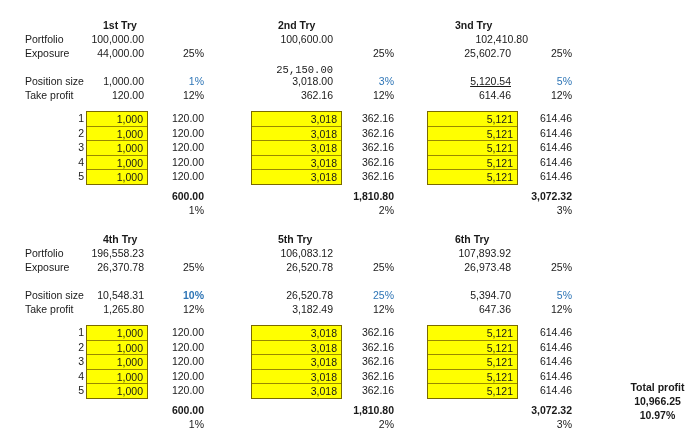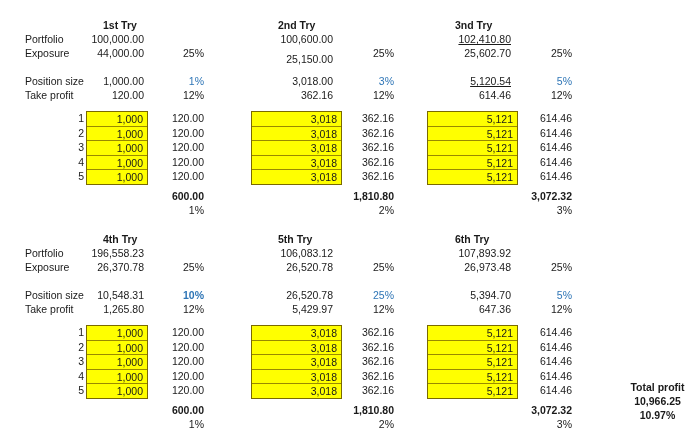--- a/index.html
+++ b/index.html
@@ -49,21 +49,21 @@
       <div class="t r" style="left: 94px; width: 110px; top: 125.6px;">120.00</div>
       <div class="t r" style="left: 94px; width: 110px; top: 140.2px;">120.00</div>
       <div class="t r" style="left: 94px; width: 110px; top: 154.8px;">120.00</div>
       <div class="t r" style="left: 94px; width: 110px; top: 169.4px;">120.00</div>
       <div class="t r b" style="left: 94px; width: 110px; top: 189px;">600.00</div>
       <div class="t r" style="left: 94px; width: 110px; top: 203px;">1%</div>
     </div>
     <div style="position: absolute; left: 0px; top: 0px; width: 0px; height: 0px;">
       <div class="t b" style="left: 278px; top: 18px;">2nd Try</div>
       <div class="t r" style="left: 223px; width: 110px; top: 32px;">100,600.00</div>
-      <div class="t r" style="left: 223px; width: 110px; top: 52px;">25,150.00</div>
+      <div class="t r" style="left: 223px; width: 110px; top: 63px; font-family: Liberation Mono, monospace;">25,150.00</div>
       <div class="t r" style="left: 284px; width: 110px; top: 46px;">25%</div>
       <div class="t r" style="left: 223px; width: 110px; top: 74px;">3,018.00</div>
       <div class="t r blue" style="left: 284px; width: 110px; top: 74px;">3%</div>
       <div class="t r" style="left: 223px; width: 110px; top: 88px;">362.16</div>
       <div class="t r" style="left: 284px; width: 110px; top: 88px;">12%</div>
       <div class="box" style="left: 251px; top: 111px; width: 91px; height: 74px;">
         <div class="cell" style="top: 0px;">3,018</div>
         <div class="cell" style="top: 14.6px;">3,018</div>
         <div class="cell" style="top: 29.2px;">3,018</div>
         <div class="cell" style="top: 43.8px;">3,018</div>
@@ -72,21 +72,21 @@
       <div class="t r" style="left: 284px; width: 110px; top: 111px;">362.16</div>
       <div class="t r" style="left: 284px; width: 110px; top: 125.6px;">362.16</div>
       <div class="t r" style="left: 284px; width: 110px; top: 140.2px;">362.16</div>
       <div class="t r" style="left: 284px; width: 110px; top: 154.8px;">362.16</div>
       <div class="t r" style="left: 284px; width: 110px; top: 169.4px;">362.16</div>
       <div class="t r b" style="left: 284px; width: 110px; top: 189px;">1,810.80</div>
       <div class="t r" style="left: 284px; width: 110px; top: 203px;">2%</div>
     </div>
     <div style="position: absolute; left: 0px; top: 0px; width: 0px; height: 0px;">
       <div class="t b" style="left: 455px; top: 18px;">3nd Try</div>
-      <div class="t r" style="left: 401px; width: 110px; top: 32px; text-decoration: underline;">102,410.80</div>
+      <div class="t r" style="left: 418px; width: 110px; top: 32px;">102,410.80</div>
       <div class="t r" style="left: 401px; width: 110px; top: 46px;">25,602.70</div>
       <div class="t r" style="left: 462px; width: 110px; top: 46px;">25%</div>
       <div class="t r" style="left: 401px; width: 110px; top: 74px; text-decoration: underline;">5,120.54</div>
       <div class="t r blue" style="left: 462px; width: 110px; top: 74px;">5%</div>
       <div class="t r" style="left: 401px; width: 110px; top: 88px;">614.46</div>
       <div class="t r" style="left: 462px; width: 110px; top: 88px;">12%</div>
       <div class="box" style="left: 427px; top: 111px; width: 91px; height: 74px;">
         <div class="cell" style="top: 0px;">5,121</div>
         <div class="cell" style="top: 14.6px;">5,121</div>
         <div class="cell" style="top: 29.2px;">5,121</div>
@@ -134,21 +134,21 @@
       <div class="t r b" style="left: 94px; width: 110px; top: 403px;">600.00</div>
       <div class="t r" style="left: 94px; width: 110px; top: 417px;">1%</div>
     </div>
     <div style="position: absolute; left: 0px; top: 0px; width: 0px; height: 0px;">
       <div class="t b" style="left: 278px; top: 232px;">5th Try</div>
       <div class="t r" style="left: 223px; width: 110px; top: 246px;">106,083.12</div>
       <div class="t r" style="left: 223px; width: 110px; top: 260px;">26,520.78</div>
       <div class="t r" style="left: 284px; width: 110px; top: 260px;">25%</div>
       <div class="t r" style="left: 223px; width: 110px; top: 288px;">26,520.78</div>
       <div class="t r blue" style="left: 284px; width: 110px; top: 288px;">25%</div>
-      <div class="t r" style="left: 223px; width: 110px; top: 302px;">5,429.97</div>
+      <div class="t r" style="left: 223px; width: 110px; top: 302px;">3,182.49</div>
       <div class="t r" style="left: 284px; width: 110px; top: 302px;">12%</div>
       <div class="box" style="left: 251px; top: 325px; width: 91px; height: 74px;">
         <div class="cell" style="top: 0px;">3,018</div>
         <div class="cell" style="top: 14.6px;">3,018</div>
         <div class="cell" style="top: 29.2px;">3,018</div>
         <div class="cell" style="top: 43.8px;">3,018</div>
         <div class="cell" style="top: 58.4px;">3,018</div>
       </div>
       <div class="t r" style="left: 284px; width: 110px; top: 325px;">362.16</div>
       <div class="t r" style="left: 284px; width: 110px; top: 339.6px;">362.16</div>

